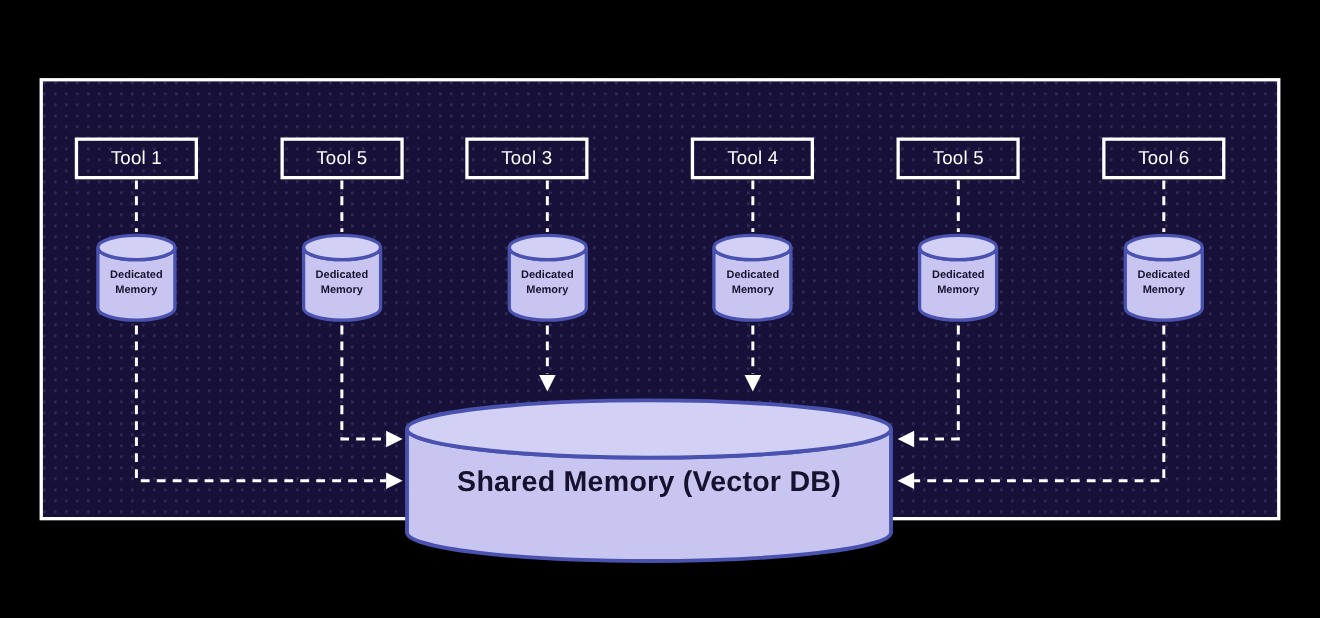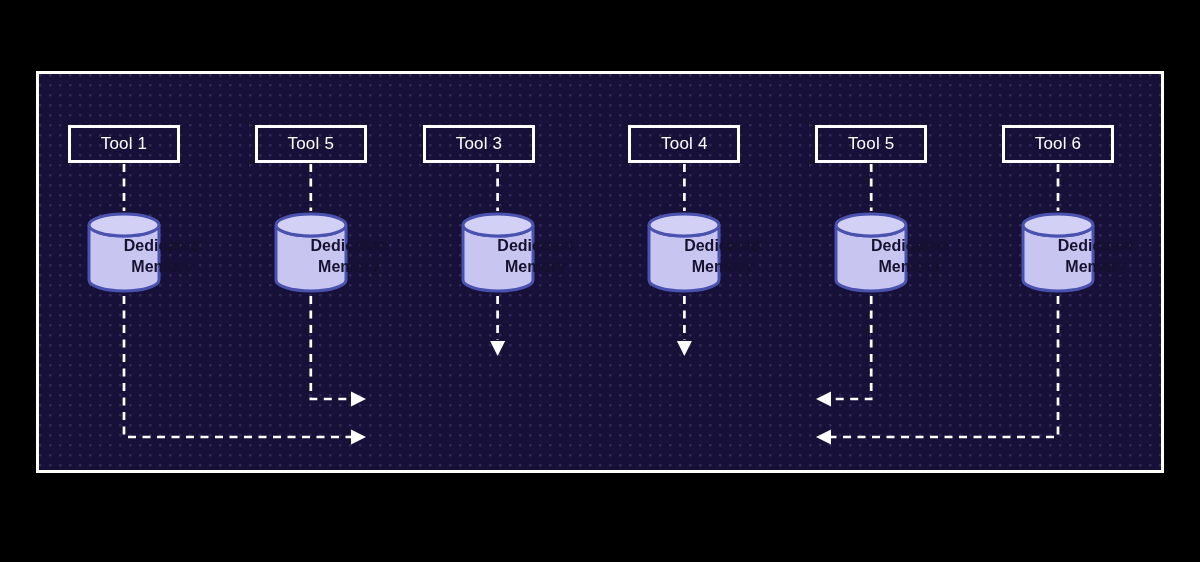--- a/index.html
+++ b/index.html
@@ -83,25 +83,24 @@
   .mem-label {
     position: absolute;
     left: 0;
     top: 20px;
     width: 74px;
     height: 50px;
     display: flex;
     align-items: center;
     justify-content: center;
     text-align: center;
-    font-size: 16px;
+    font-size: 10px;
     line-height: 1.3;
     font-weight: 700;
     color: var(--memory-text, #15112e);
-    margin-left: 38px;
   }
   .shared-node {
     position: absolute;
     left: 367px;
     top: 361px;
     width: 446px;
     height: 152px;
     z-index: 3;
   }
   .shared-label {
@@ -217,13 +216,20 @@
     </div>
     <div class="mem-node" style="left: 1021px; top: 212px;">
       <svg width="74" height="82" viewBox="0 0 74 82">
         <path class="cyl-body" stroke-width="3" d="M2 13 L2 68 A35 11 0 0 0 72 68 L72 13 A35 11 0 0 1 2 13 Z"></path>
         <ellipse class="cyl-top" stroke-width="3" cx="37" cy="13" rx="35" ry="11"></ellipse>
       </svg>
       <div class="mem-label">Dedicated Memory</div>
     </div>
   </div>
 </div>
+  <div class="shared-node">
+    <svg width="446" height="152" viewBox="0 0 446 152">
+      <path class="cyl-body" stroke-width="3.5" d="M3 29 L3 123 A220 26 0 0 0 443 123 L443 29 A220 26 0 0 1 3 29 Z"></path>
+      <ellipse class="cyl-top" stroke-width="3.5" cx="223" cy="29" rx="220" ry="26"></ellipse>
+    </svg>
+    <div class="shared-label">Shared Memory (Vector DB)</div>
+  </div>
 </div>
 
 </body></html>

